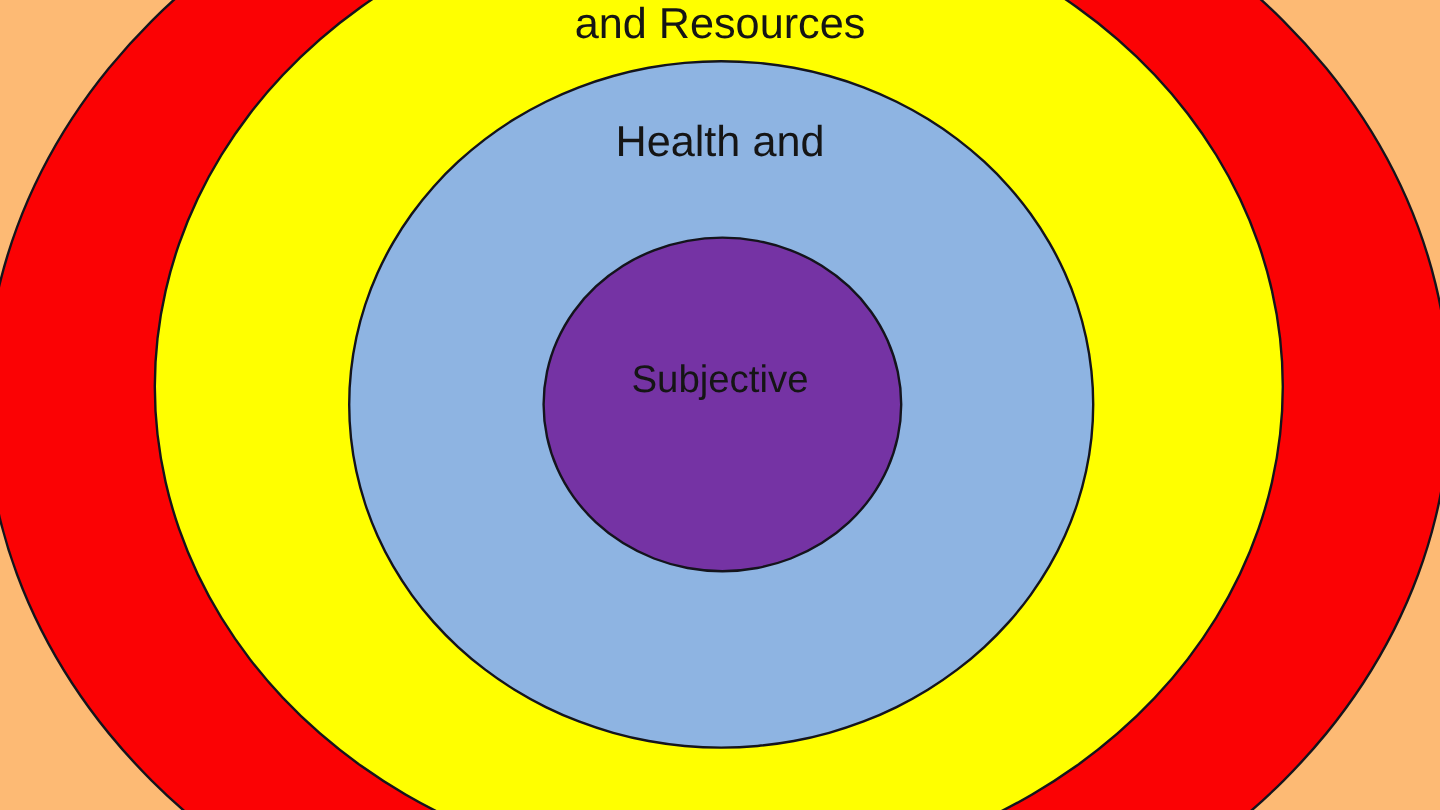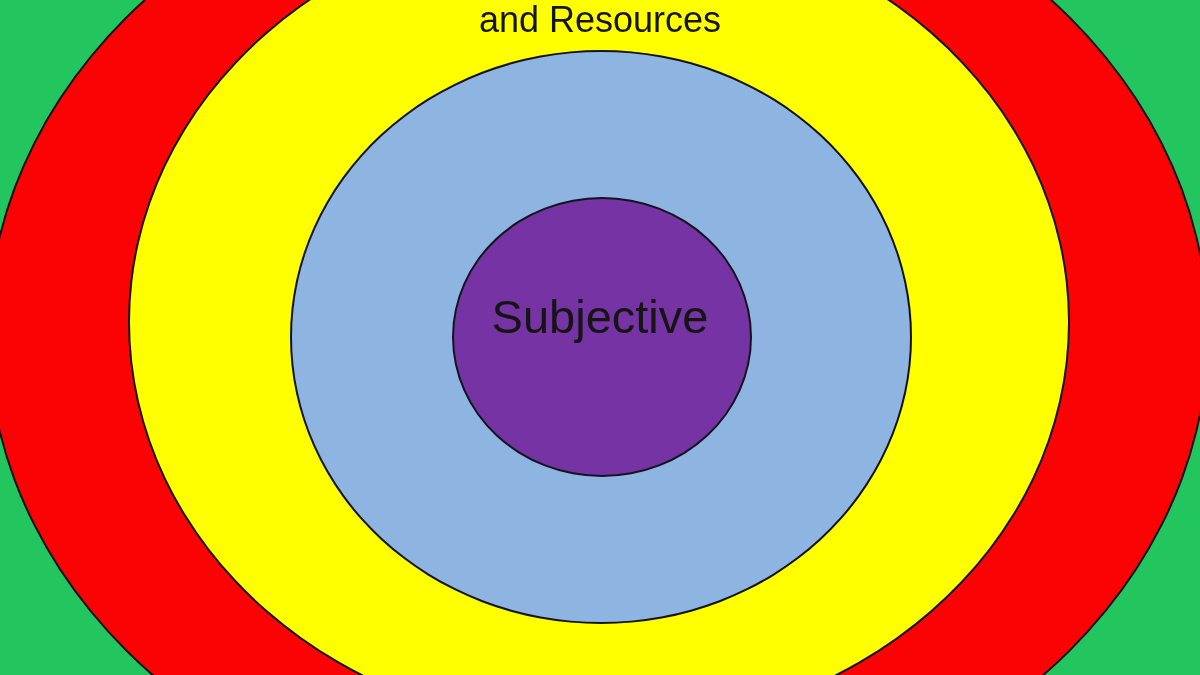--- a/index.html
+++ b/index.html
@@ -28,39 +28,40 @@
     position: absolute;
     left: 0;
     width: 100%;
     text-align: center;
     color: #151515;
     white-space: nowrap;
   }
   .label .line { display: block; }
   .label-resources { top: 0;     font-size: 36px; line-height: 40px; }
   .label-health    { top: 96px;  font-size: 36px; line-height: 43px; }
-  .label-core      { top: 289px; font-size: 47px; line-height: 55px; }
+  .label-core      { top: 289px; font-size: 32px; line-height: 55px; }
 </style>
 </head>
 <body>
 
-<div class="stage" style="background-color: #22c55e;">
+<div class="stage" style="background-color: #fdba74;">
 
   <div class="ring ring-red" style="background-color: rgb(251, 2, 4);"></div>
 
   <div class="ring ring-yellow" style="background-color: rgb(255, 255, 0);"></div>
 
   <div class="ring ring-blue" style="background-color: rgb(142, 180, 226);"></div>
 
   <div class="ring ring-purple" style="background-color: rgb(117, 51, 164);"></div>
 
   <div class="label label-resources" style="color: rgb(21, 21, 21);">
     <span class="line">and Resources</span>
   </div>
 
   <div class="label label-health" style="color: rgb(21, 21, 21);">
+    <span class="line">Health and</span>
   </div>
 
   <div class="label label-core" style="color: rgb(21, 21, 21);">
     <span class="line">Subjective</span>
   </div>
 
 </div>
 
 </body></html>

